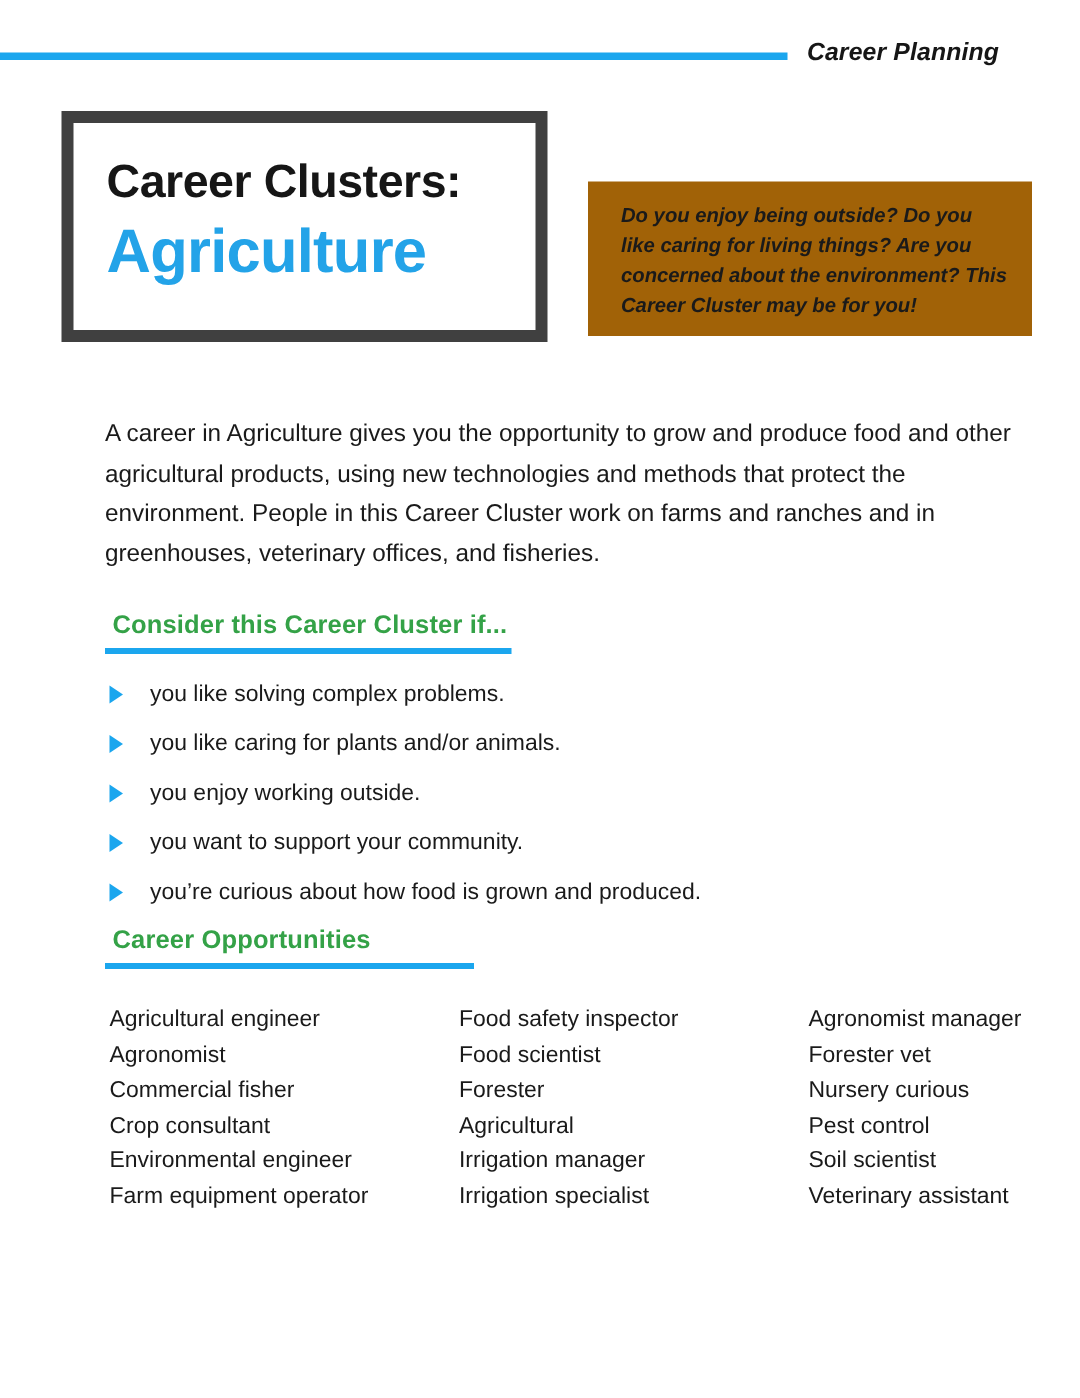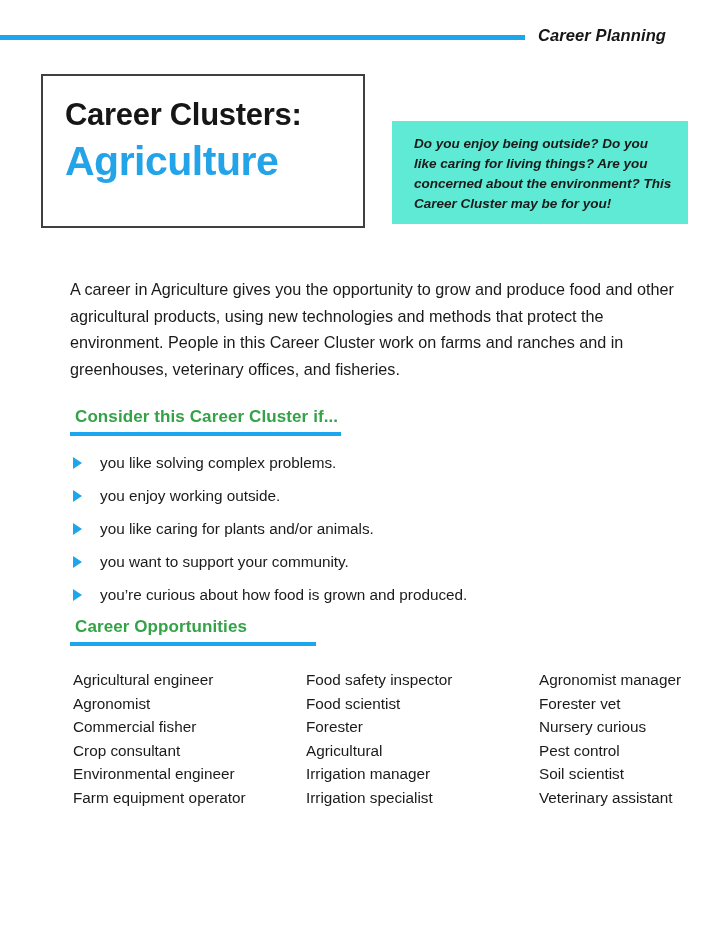--- a/index.html
+++ b/index.html
@@ -40,21 +40,21 @@
     white-space: nowrap;
   }
 
   
   #title-box {
     position: absolute;
     left: 41px;
     top: 74px;
     width: 324px;
     height: 154px;
-    border: 2px solid #404040;
+    border: 8px solid #404040;
     box-sizing: border-box;
     background: #ffffff;
   }
   #title-line-1 {
     position: absolute;
     left: 22px;
     top: 21px;
     font-size: 31px;
     font-weight: bold;
     color: #161616;
@@ -72,21 +72,21 @@
     white-space: nowrap;
   }
 
   
   #callout-box {
     position: absolute;
     left: 392px;
     top: 121px;
     width: 296px;
     height: 103px;
-    background: #5eead4;
+    background: #a16207;
     box-sizing: border-box;
   }
   #callout-text {
     position: absolute;
     left: 22px;
     top: 13px;
     right: 14px;
     font-size: 13.5px;
     font-style: italic;
     font-weight: bold;
@@ -213,22 +213,22 @@
     <div id="callout-text">Do you enjoy being outside? Do you like caring for living things? Are you concerned about the environment? This Career Cluster may be for you!</div>
   </div>
 
   <div id="intro-paragraph">A career in Agriculture gives you the opportunity to grow and produce food and other agricultural products, using new technologies and methods that protect the environment. People in this Career Cluster work on farms and ranches and in greenhouses, veterinary offices, and fisheries.</div>
 
   <div id="consider-section">
     <div class="section-heading">Consider this Career Cluster if...</div>
     <div class="heading-rule" id="consider-rule"></div>
     <ul id="consider-list">
         <li><span class="bullet-marker"></span><span>you like solving complex problems.</span></li>
+        <li><span class="bullet-marker"></span><span>you like caring for plants and/or animals.</span></li>
         <li><span class="bullet-marker"></span><span>you enjoy working outside.</span></li>
-        <li><span class="bullet-marker"></span><span>you like caring for plants and/or animals.</span></li>
         <li><span class="bullet-marker"></span><span>you want to support your community.</span></li>
         <li><span class="bullet-marker"></span><span>you’re curious about how food is grown and produced.</span></li>
       </ul>
   </div>
 
   <div id="opportunities-section">
     <div class="section-heading">Career Opportunities</div>
     <div class="heading-rule" id="opportunities-rule"></div>
     <div id="careers-grid">
         <div class="career-column">

